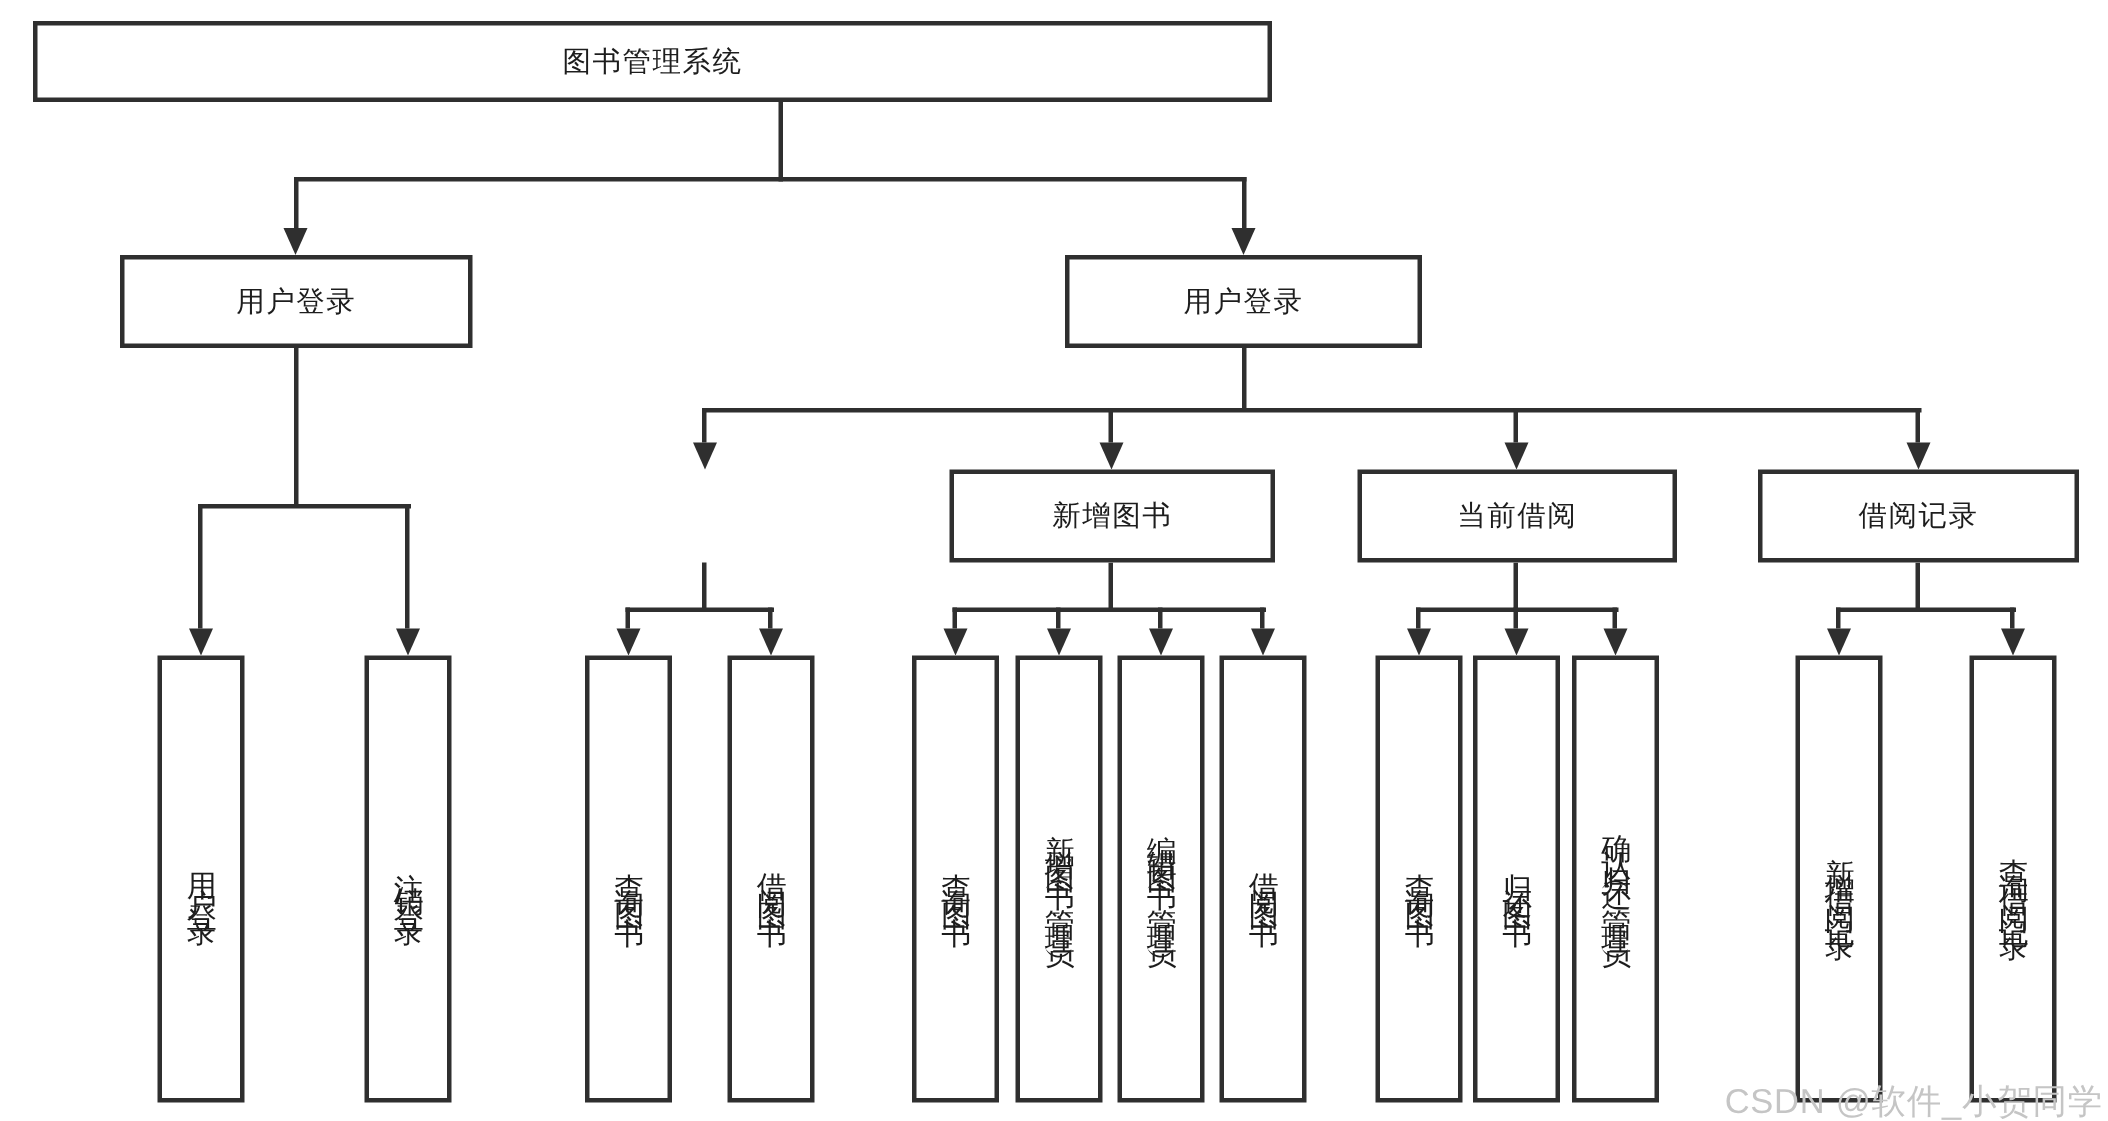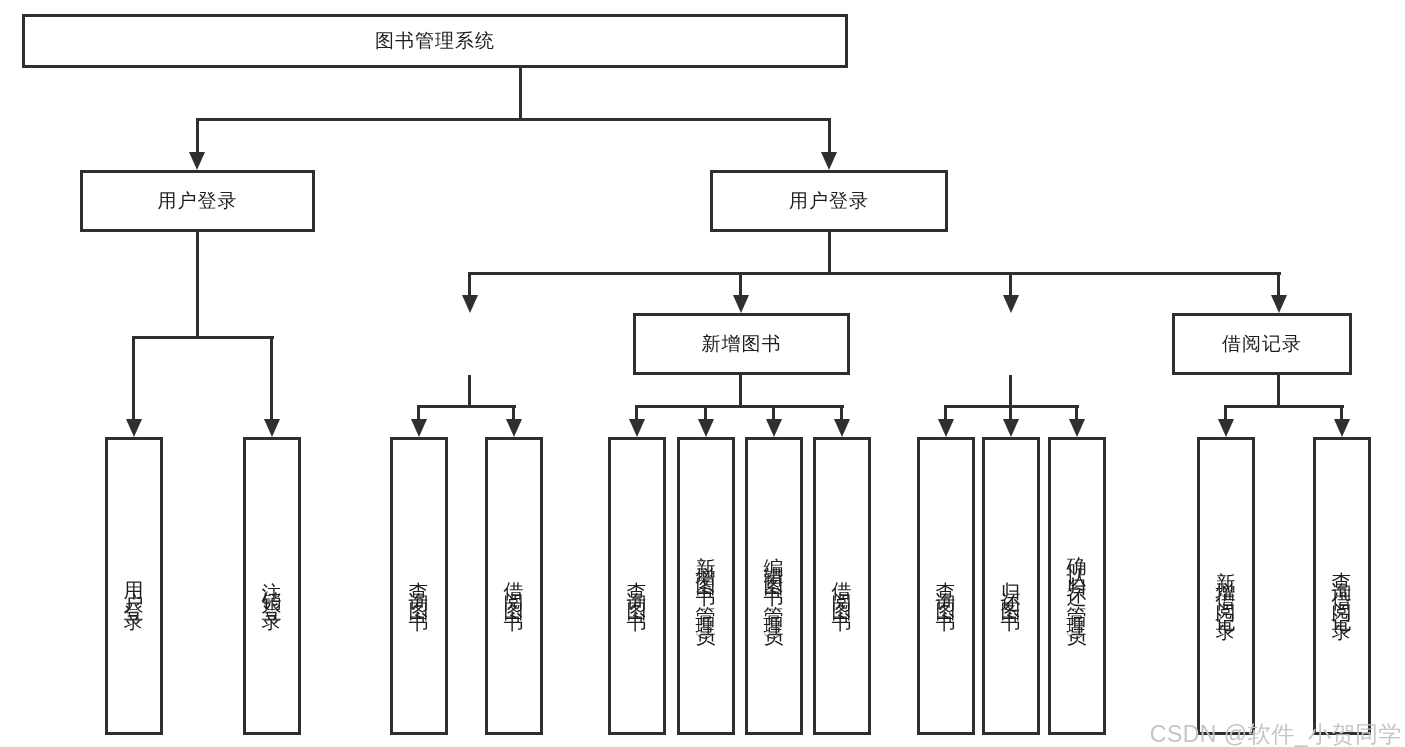--- a/index.html
+++ b/index.html
@@ -132,21 +132,24 @@
   <div class="box h" style="left:80px;top:170px;width:235px;height:62px">
     <span>用户登录</span>
   </div>
   <div class="box h" style="left:710px;top:170px;width:238px;height:62px">
     <span>用户登录</span>
   </div>
 
   <div class="box h" style="left:633px;top:313px;width:217px;height:62px">
     <span>新增图书</span>
   </div>
-  <div class="box h" style="left:1172px;top:313px;width:180px;height:62px">
+  <div class="box h" style="left:905px;top:313px;width:213px;height:62px">
+    <span>当前借阅</span>
+  </div>
+  <div class="box h" style="left:1172px;top:313px;width:214px;height:62px">
     <span>借阅记录</span>
   </div>
 
   <div class="box v" style="left:105px">
     <span>用户登录</span>
   </div>
   <div class="box v" style="left:243px">
     <span>注销登录</span>
   </div>
 

